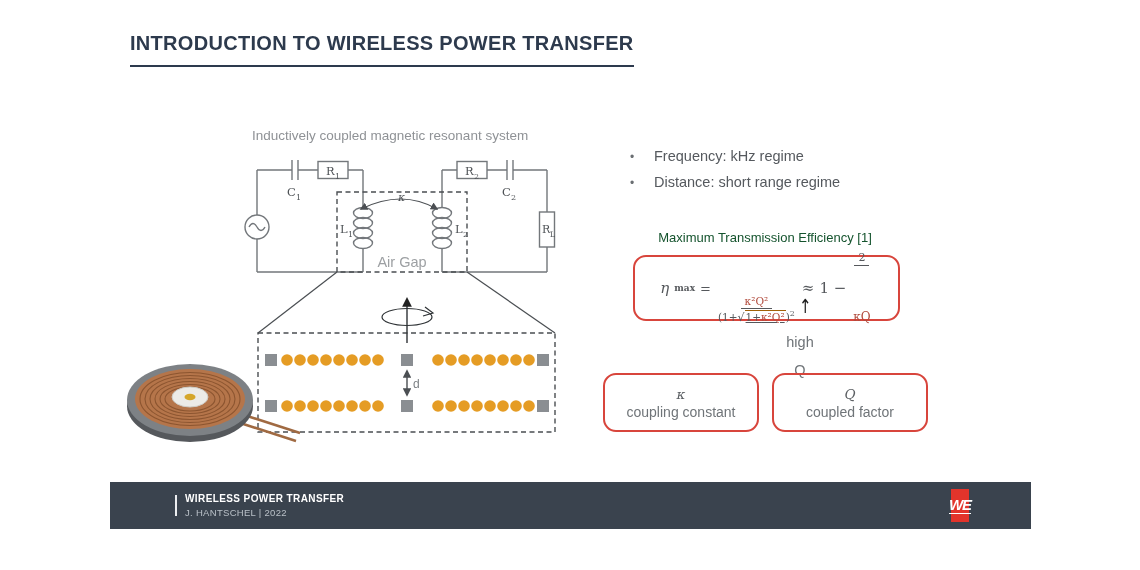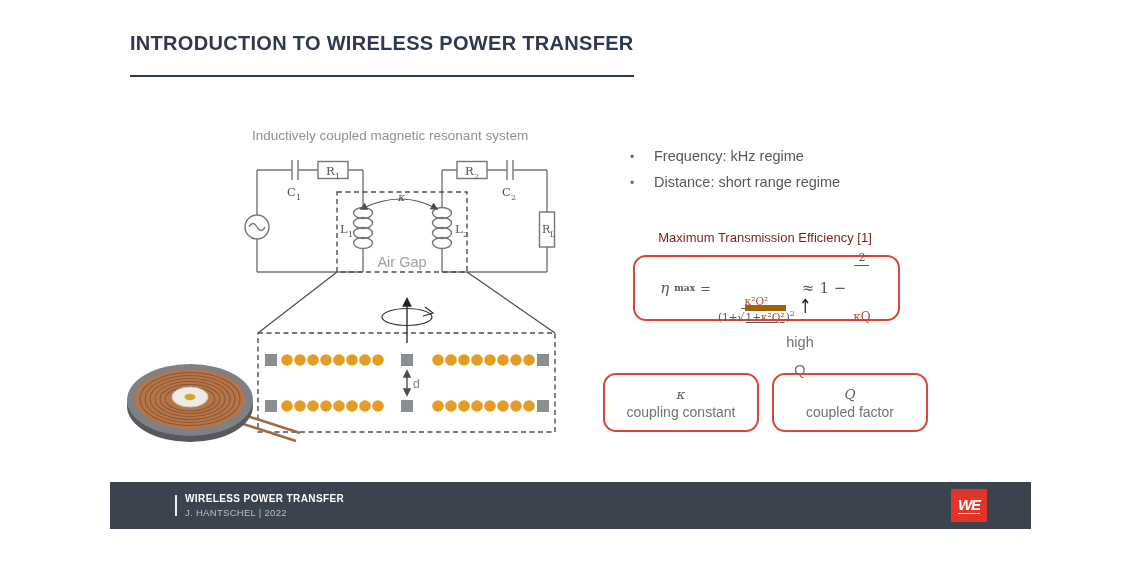--- a/index.html
+++ b/index.html
@@ -1,66 +1,66 @@
 <!DOCTYPE html>
 <html><head>
 <meta charset="utf-8">
 <style>
   html,body{margin:0;padding:0;background:#ffffff;}
   .slide{position:relative;width:1140px;height:570px;background:#ffffff;overflow:hidden;
          font-family:"Liberation Sans", sans-serif;}
   
   .title{position:absolute;left:130px;top:32px;font-size:20px;font-weight:bold;
-         color:#2d3a4d;letter-spacing:.3px;border-bottom:2px solid #2d3a4d;padding-bottom:20px;}
+         color:#2d3a4d;letter-spacing:.3px;border-bottom:2px solid #2d3a4d;padding-bottom:10px;}
   
   .diagram-caption{position:absolute;left:252px;top:128px;font-size:13.5px;color:#8f9296;}
   
   .diagram-svg{position:absolute;left:110px;top:145px;}
   
   .bullets{position:absolute;left:630px;top:148px;}
   .bullet-row{display:flex;align-items:baseline;margin-bottom:10px;font-size:14.5px;color:#55595e;}
   .bullet-dot{width:24px;color:#6a6e72;font-size:12px;}
   .eff-heading{position:absolute;left:625px;top:230px;width:280px;text-align:center;
-               font-size:13px;color:#7f1d1d;}
+               font-size:13px;color:#14532d;}
   .formula-box{position:absolute;left:633px;top:255px;width:263px;height:62px;
                border:2px solid #d8453c;border-radius:13px;display:flex;align-items:center;
                justify-content:center;}
   .formula{display:flex;align-items:center;gap:5px;font-family:"DejaVu Serif", serif;
            font-size:14px;color:#55585c;}
   .mi{font-style:italic;font-size:15px;}
   .msub{font-size:9px;font-style:normal;font-weight:bold;}
   .mo{font-size:13px;}
   .big{font-size:15px;}
   .frac{display:inline-flex;flex-direction:column;align-items:center;line-height:1.25;}
   .frac .num{border-bottom:1px solid #55585c;padding:0 4px;font-size:10.5px;}
   .frac .den{padding:0 2px;font-size:10.5px;}
   .frac.small .num{font-size:11px;}
   .frac.small .den{font-size:12px;}
   .red{color:#b14a3c;margin-top:44px;}
   .sqrt-sign{font-size:11px;}
-  .radicand{border-top:6px solid #a16207;padding:0 1px;text-decoration:underline;}
+  .radicand{border-top:1px solid #a16207;padding:0 1px;text-decoration:underline;}
   .supexp{font-size:8px;vertical-align:super;}
   .formula-arrow{position:absolute;left:164px;bottom:1px;font-size:15px;color:#1c1c1c;
                  font-family:"DejaVu Sans", sans-serif;transform:scaleY(1.3);transform-origin:bottom;}
   .annotation{position:absolute;left:766px;top:329px;width:68px;text-align:center;
               font-size:14.5px;color:#6f7478;line-height:1.9;}
   .term-boxes{position:absolute;left:603px;top:373px;display:flex;gap:13px;}
   .term-box{width:152px;height:55px;border:2px solid #d8453c;border-radius:13px;
             display:flex;flex-direction:column;align-items:center;justify-content:center;}
   .term-symbol{font-family:"DejaVu Serif", serif;font-style:italic;font-size:13.5px;color:#5b5f63;}
   .term-label{font-size:14px;color:#6f7478;margin-top:2px;}
   
   .citation{position:absolute;left:133px;top:453px;font-size:9.5px;color:#95989b;}
   
   .footer-bar{position:absolute;left:110px;top:482px;width:921px;height:47px;background:#3a434e;}
   .footer-sep{position:absolute;left:65px;top:13px;width:2px;height:21px;background:#eceef0;}
   .footer-text{position:absolute;left:75px;top:11px;}
   .footer-title{font-size:10px;font-weight:bold;color:#ffffff;letter-spacing:.4px;}
   .footer-author{font-size:9.5px;color:#b9c0c7;margin-top:3px;letter-spacing:.3px;}
-  .we-logo{position:absolute;left:841px;top:7px;width:36px;height:33px;background:#e2342b;
+  .we-logo{position:absolute;left:841px;top:7px;width:18px;height:33px;background:#e2342b;
            display:flex;align-items:center;justify-content:center;}
   .we-logo span{color:#ffffff;font-weight:bold;font-style:italic;font-size:15px;letter-spacing:-1px;
                 border-bottom:1.5px solid #fff;line-height:1.05;}
 </style>
 </head>
 <body>
 
 <div class="slide">
 
   <div class="title">INTRODUCTION TO WIRELESS POWER TRANSFER</div>

